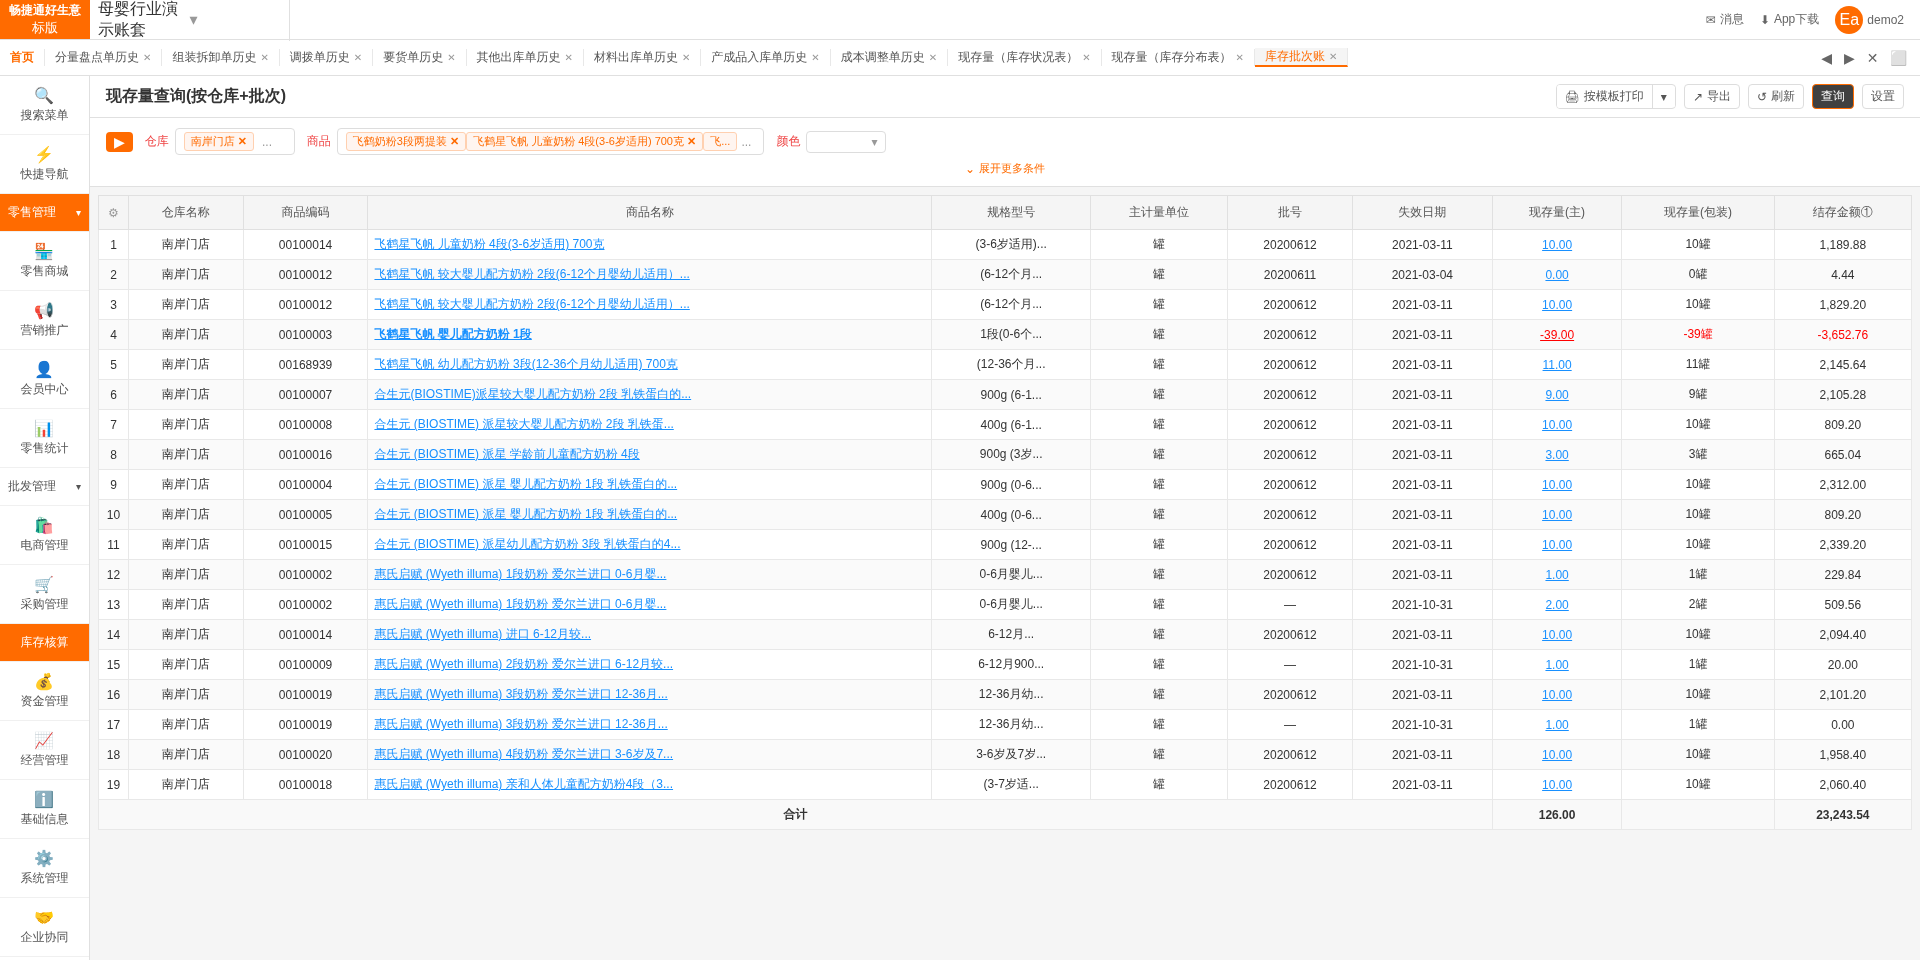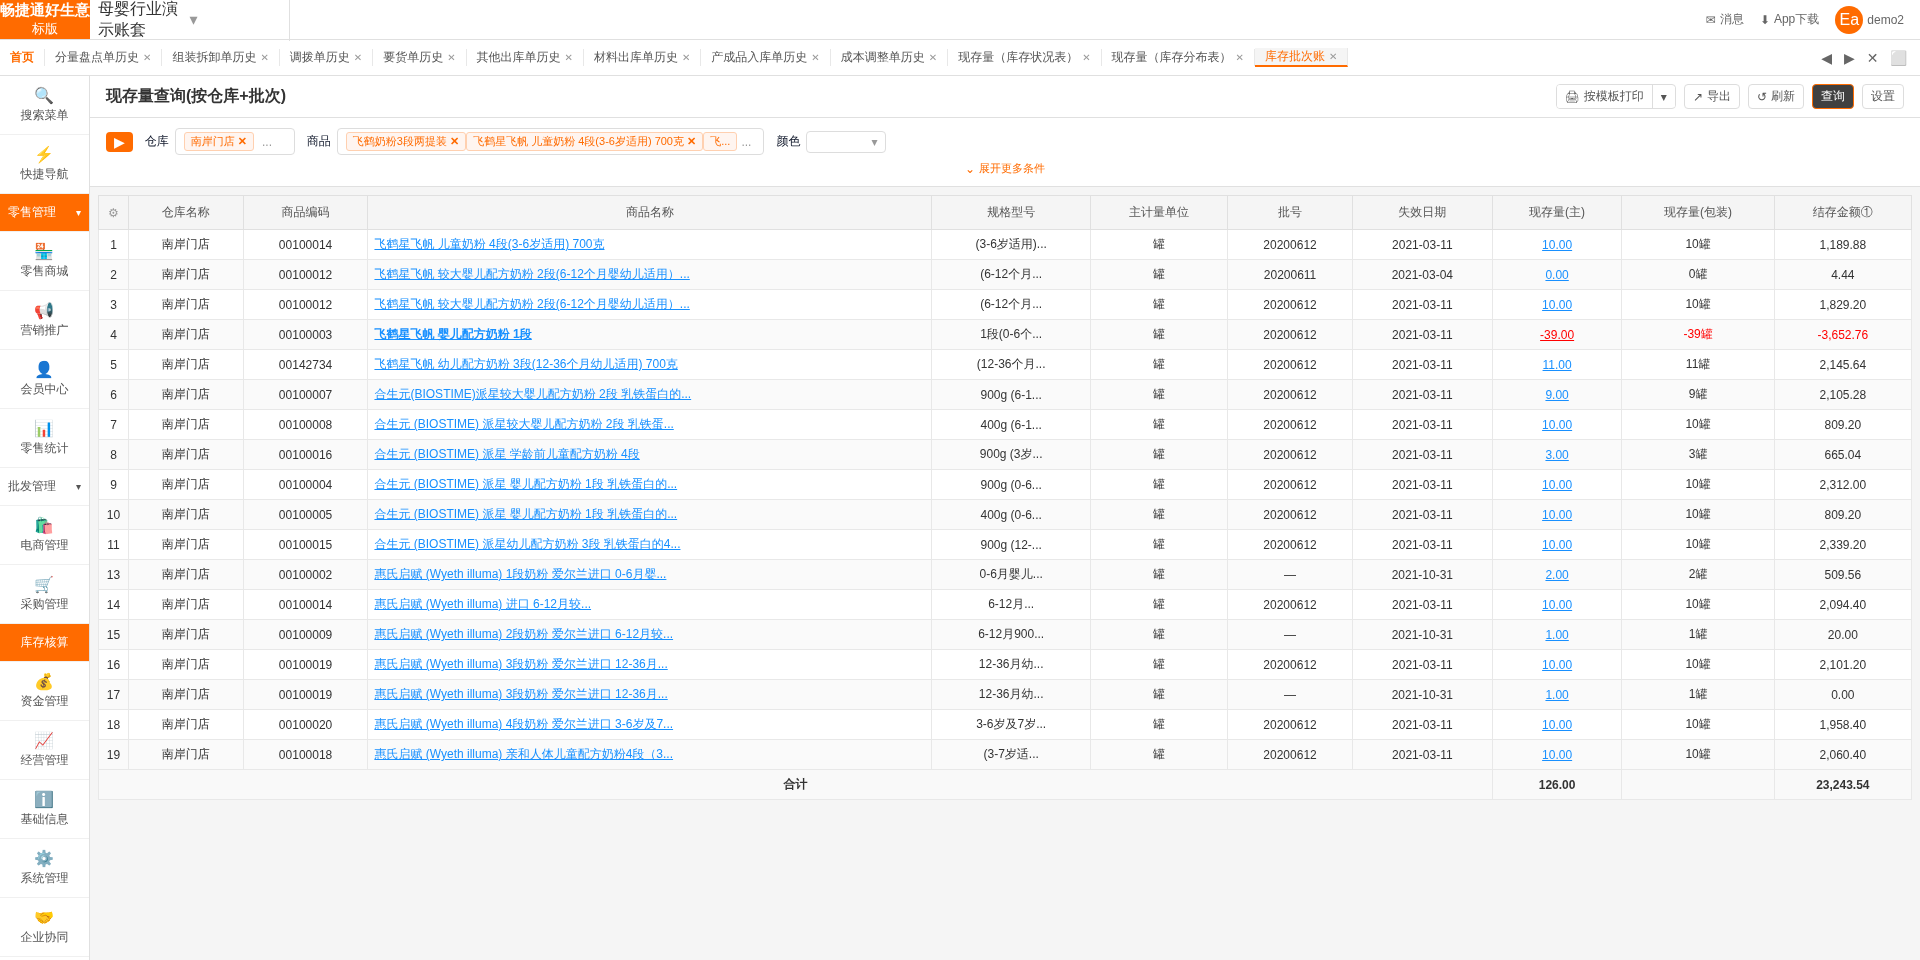--- a/index.html
+++ b/index.html
@@ -1,21 +1,21 @@
 <!DOCTYPE html>
 <html><head>
   <meta charset="utf-8">
   <style>
     * { box-sizing: border-box; margin: 0; padding: 0; }
     body { font-family: 'Microsoft YaHei', Arial, sans-serif; font-size: 12px; background: #f5f5f5; color: #333; overflow: hidden; }
 
     
     .top-bar { height: 40px; background: #fff; display: flex; align-items: center; border-bottom: 1px solid #e0e0e0; }
     .logo-area { width: 90px; background: #ff6b00; height: 100%; display: flex; flex-direction: column; align-items: center; justify-content: center; color: #fff; font-size: 10px; }
-    .logo-area .logo-text { font-size: 15px; font-weight: bold; }
+    .logo-area .logo-text { font-size: 12px; font-weight: bold; }
     .logo-area .logo-sub { font-size: 13px; }
     .tab-selector { flex: 0 0 200px; display: flex; align-items: center; padding: 0 8px; border-right: 1px solid #e0e0e0; font-size: 16px; color: #333; cursor: pointer; }
     .tab-selector span { flex: 1; }
     .tab-selector .arrow { color: #999; }
     .top-right { margin-left: auto; display: flex; align-items: center; gap: 16px; padding-right: 16px; font-size: 12px; color: #666; }
     .top-right .icon-item { display: flex; align-items: center; gap: 4px; cursor: pointer; }
     .avatar { width: 28px; height: 28px; border-radius: 50%; background: #ff6b00; display: flex; align-items: center; justify-content: center; color: #fff; font-size: 16px; }
 
     
     .nav-tabs { height: 36px; background: #fff; border-bottom: 1px solid #e0e0e0; display: flex; align-items: center; overflow: hidden; }
@@ -46,21 +46,21 @@
     .btn.primary { background: #404040; color: #fff; border-color: #ff6b00; }
     .btn.small { padding: 3px 8px; }
     .btn-group { display: flex; align-items: center; border: 1px solid #ddd; border-radius: 4px; overflow: hidden; }
     .btn-group .btn { border: none; border-radius: 0; border-right: 1px solid #ddd; }
     .btn-group .btn:last-child { border-right: none; }
 
     
     .filter-area { background: #fff; padding: 10px 16px; border-bottom: 1px solid #e0e0e0; }
     .filter-row { display: flex; align-items: center; gap: 12px; flex-wrap: wrap; }
     .filter-item { display: flex; align-items: center; gap: 6px; }
-    .filter-label { color: #0f172a; font-size: 12px; white-space: nowrap; }
+    .filter-label { color: #ef4444; font-size: 12px; white-space: nowrap; }
     .filter-input { display: flex; align-items: center; border: 1px solid #ddd; border-radius: 4px; padding: 3px 8px; min-width: 120px; background: #fff; gap: 4px; font-size: 12px; }
     .filter-tag { background: #fff5f0; border: 1px solid #ffd0b0; border-radius: 3px; padding: 1px 6px; font-size: 11px; color: #ff6b00; display: flex; align-items: center; gap: 3px; }
     .filter-tag .remove { cursor: pointer; color: #ff6b00; font-weight: bold; }
     .filter-more { display: flex; align-items: center; justify-content: center; color: #ff6b00; font-size: 12px; cursor: pointer; gap: 4px; margin-top: 6px; }
     .filter-ellipsis { color: #999; cursor: pointer; padding: 0 4px; }
 
     
     .table-container { flex: 1; overflow: auto; padding: 8px; }
     .data-table { width: 100%; border-collapse: collapse; background: #fff; font-size: 12px; }
     .data-table th { background: #f5f5f5; padding: 8px 6px; text-align: center; border: 1px solid #e0e0e0; color: #555; font-weight: normal; white-space: nowrap; }
@@ -384,21 +384,21 @@
     <td>罐</td>
     <td>20200612</td>
     <td>2021-03-11</td>
     <td class="link-cell negative">-39.00</td>
     <td class="negative">-39罐</td>
     <td class="negative">-3,652.76</td>
   </tr>
             <tr>
     <td>5</td>
     <td>南岸门店</td>
-    <td>00142734</td>
+    <td>00168939</td>
     <td class="link-cell" style="text-align:left; max-width:300px; overflow:hidden; text-overflow:ellipsis;">飞鹤星飞帆 幼儿配方奶粉 3段(12-36个月幼儿适用) 700克</td>
     <td>(12-36个月...</td>
     <td>罐</td>
     <td>20200612</td>
     <td>2021-03-11</td>
     <td class="link-cell ">11.00</td>
     <td class="">11罐</td>
     <td class="">2,145.64</td>
   </tr>
             <tr>
@@ -471,20 +471,33 @@
     <td>南岸门店</td>
     <td>00100015</td>
     <td class="link-cell" style="text-align:left; max-width:300px; overflow:hidden; text-overflow:ellipsis;">合生元 (BIOSTIME) 派星幼儿配方奶粉 3段 乳铁蛋白的4...</td>
     <td>900g (12-...</td>
     <td>罐</td>
     <td>20200612</td>
     <td>2021-03-11</td>
     <td class="link-cell ">10.00</td>
     <td class="">10罐</td>
     <td class="">2,339.20</td>
+  </tr>
+            <tr>
+    <td>12</td>
+    <td>南岸门店</td>
+    <td>00100002</td>
+    <td class="link-cell" style="text-align:left; max-width:300px; overflow:hidden; text-overflow:ellipsis;">惠氏启赋 (Wyeth illuma) 1段奶粉 爱尔兰进口 0-6月婴...</td>
+    <td>0-6月婴儿...</td>
+    <td>罐</td>
+    <td>20200612</td>
+    <td>2021-03-11</td>
+    <td class="link-cell ">1.00</td>
+    <td class="">1罐</td>
+    <td class="">229.84</td>
   </tr>
             <tr>
     <td>13</td>
     <td>南岸门店</td>
     <td>00100002</td>
     <td class="link-cell" style="text-align:left; max-width:300px; overflow:hidden; text-overflow:ellipsis;">惠氏启赋 (Wyeth illuma) 1段奶粉 爱尔兰进口 0-6月婴...</td>
     <td>0-6月婴儿...</td>
     <td>罐</td>
     <td>—</td>
     <td>2021-10-31</td>

